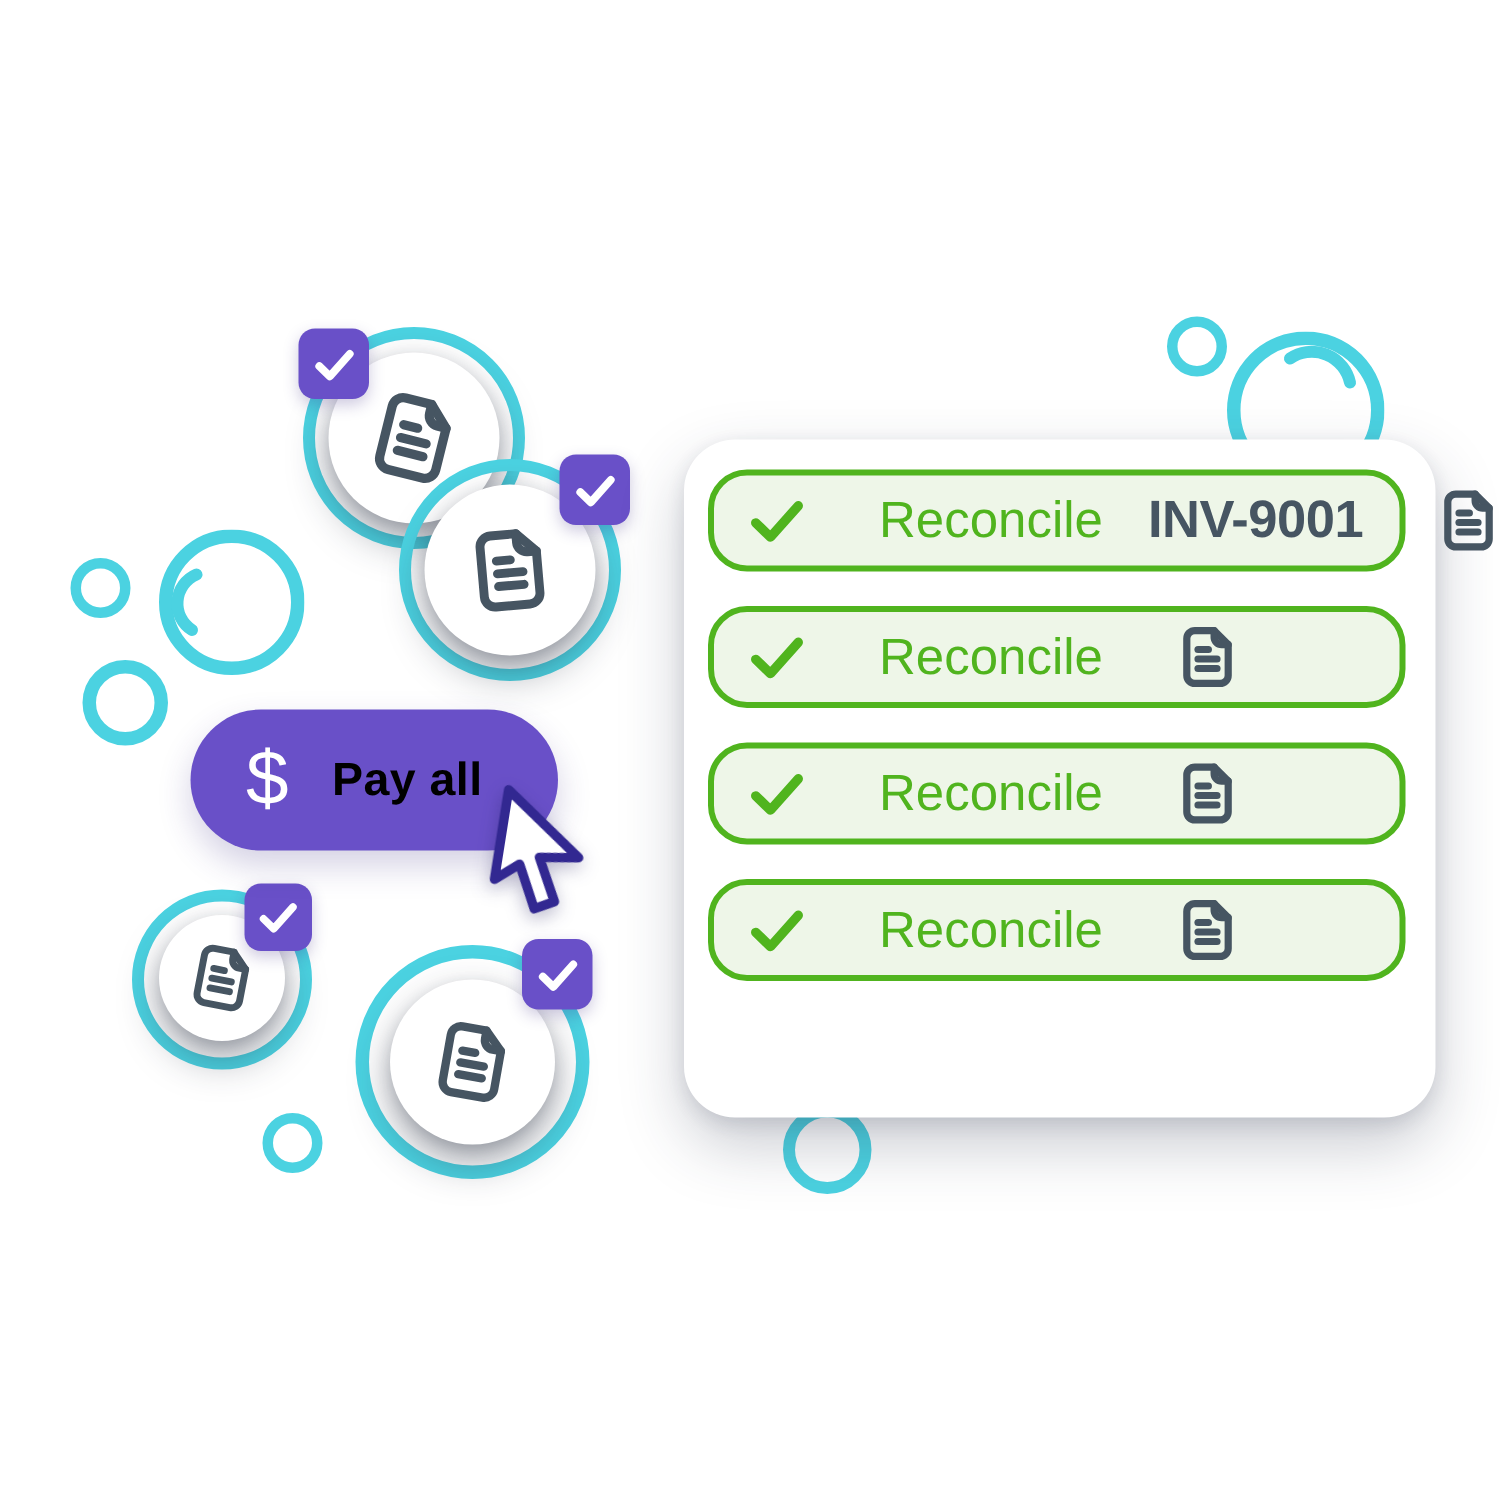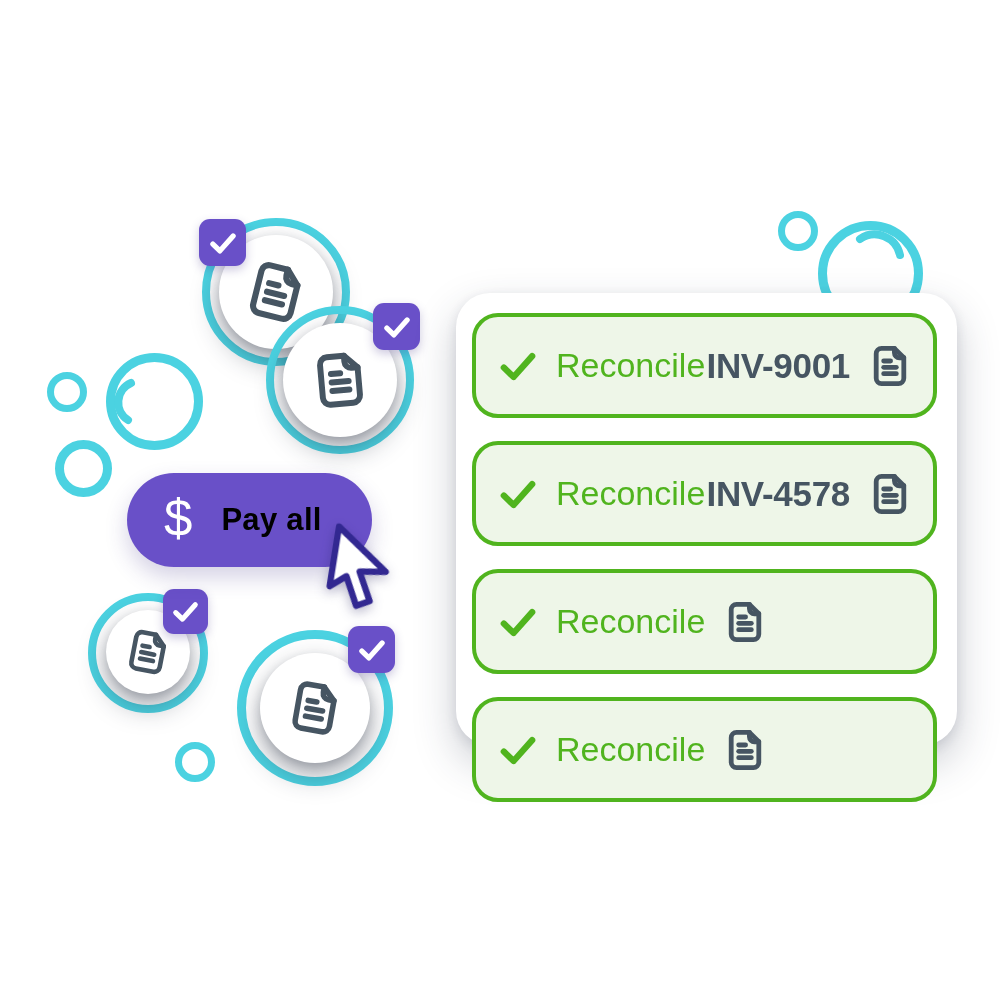--- a/index.html
+++ b/index.html
@@ -30,21 +30,21 @@
 
   
   .pay{position:absolute;left:127px;top:473px;width:245px;height:94px;border:none;border-radius:47px;background:var(--purple);display:flex;align-items:center;padding-left:37px;gap:29px;z-index:4;box-shadow:0 10px 22px rgba(60,45,130,.22);cursor:pointer;}
   .pay .dollar{color:#ffffff;font-size:51px;font-weight:400;line-height:1;transform:translateY(-2px);}
   .pay .pay-label{color:#000000;font-size:31px;font-weight:700;letter-spacing:.3px;}
 
   .cursor{position:absolute;left:332px;top:524px;z-index:6;transform:rotate(9deg);transform-origin:20% 10%;filter:drop-shadow(0 4px 6px rgba(30,25,90,.30));}
 
   
   .card{position:absolute;left:456px;top:293px;width:501px;height:452px;background:#ffffff;border-radius:34px;z-index:4;box-shadow:0 18px 42px rgba(43,53,74,.25),0 4px 12px rgba(43,53,74,.12);padding:20px 20px 0 16px;}
-  .inv-row{display:flex;align-items:center;height:105px;margin-bottom:23px;border:4px solid var(--green);border-radius:26px;background:var(--green-tint);padding:0 20px 0 21px;cursor:pointer;}
+  .inv-row{display:flex;align-items:center;height:68px;margin-bottom:23px;border:4px solid var(--green);border-radius:26px;background:var(--green-tint);padding:0 20px 0 21px;cursor:pointer;gap:30px;}
   .row-check{fill:none;stroke:var(--green);stroke-linecap:round;stroke-linejoin:round;stroke-width:3.6;flex:none;}
   .rec-label{color:var(--green);font-size:34px;font-weight:400;margin-left:17px;white-space:nowrap;}
   .inv-id{color:var(--slate);font-size:35px;font-weight:700;letter-spacing:-.3px;margin-left:auto;white-space:nowrap;}
   .row-doc{flex:none;margin-left:17px;}
 </style>
 </head>
 <body>
 
 <svg width="0" height="0" style="position:absolute" aria-hidden="true">
   <defs>
@@ -144,21 +144,20 @@
       <svg class="doc-svg row-doc" width="46" height="46" viewBox="0 0 24 24" stroke-width="2.5">
           <use href="#icon-doc"></use>
         </svg>
     </div>
 
     <div class="inv-row">
       <svg class="row-check" width="42" height="42" viewBox="0 0 24 24">
           <use href="#icon-check"></use>
         </svg>
       <span class="rec-label">Reconcile</span>
-      <span class="inv-id">INV-4578</span>
       <svg class="doc-svg row-doc" width="46" height="46" viewBox="0 0 24 24" stroke-width="2.5">
           <use href="#icon-doc"></use>
         </svg>
     </div>
 
     <div class="inv-row">
       <svg class="row-check" width="42" height="42" viewBox="0 0 24 24">
           <use href="#icon-check"></use>
         </svg>
       <span class="rec-label">Reconcile</span>

